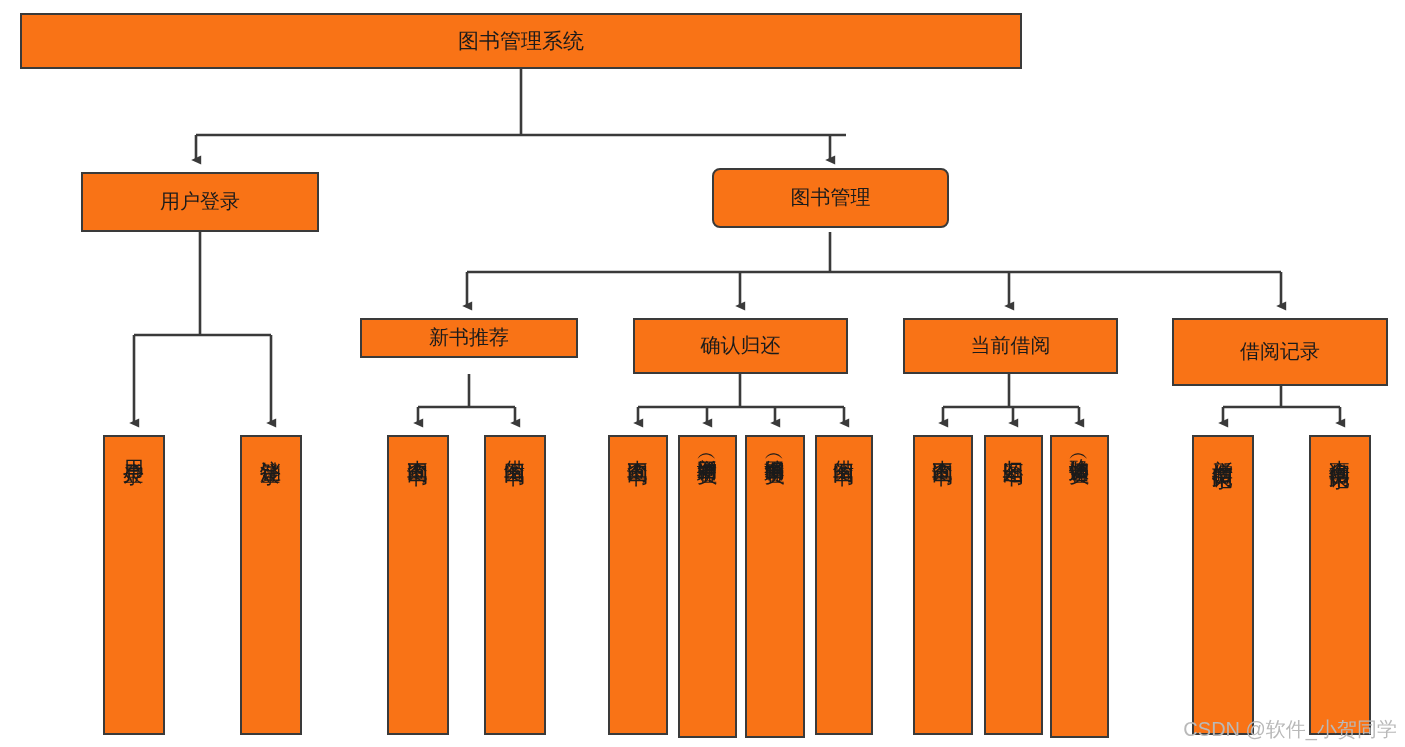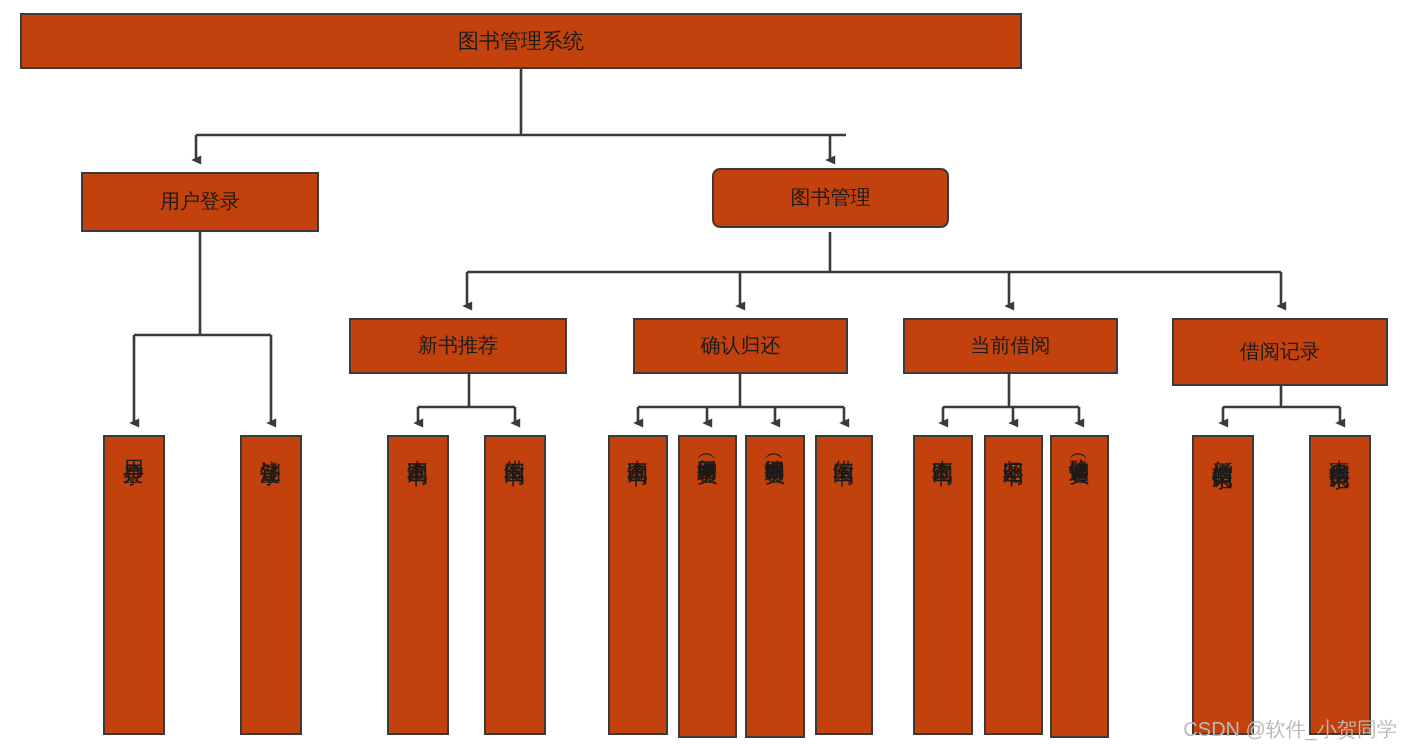--- a/index.html
+++ b/index.html
@@ -22,21 +22,21 @@
     position: absolute;
     left: 0;
     top: 0;
     width: 1405px;
     height: 747px;
     pointer-events: none;
   }
   .node {
     position: absolute;
     box-sizing: border-box;
-    background: #c2410c;
+    background: #f97316;
     border: 2px solid #3a3a3a;
     display: flex;
     align-items: center;
     justify-content: center;
     color: #1b1b1b;
     z-index: 2;
   }
   .node .lbl {
     display: block;
     text-align: center;
@@ -140,21 +140,21 @@
     <span class="lbl">图书管理系统</span>
   </div>
 
   <div class="node branch" style="left:81px; top:172px; width:238px; height:60px;">
     <span class="lbl">用户登录</span>
   </div>
   <div class="node branch" style="left:712px; top:168px; width:237px; height:60px;border-radius:8px;">
     <span class="lbl">图书管理</span>
   </div>
 
-  <div class="node branch" style="left:349px; top:318px; width:218px; height:56px;">
+  <div class="node branch" style="left:360px; top:318px; width:218px; height:40px;">
     <span class="lbl">新书推荐</span>
   </div>
   <div class="node branch" style="left:633px; top:318px; width:215px; height:56px;">
     <span class="lbl">确认归还</span>
   </div>
   <div class="node branch" style="left:903px; top:318px; width:215px; height:56px;">
     <span class="lbl">当前借阅</span>
   </div>
   <div class="node branch" style="left:1172px; top:318px; width:216px; height:68px;">
     <span class="lbl">借阅记录</span>

